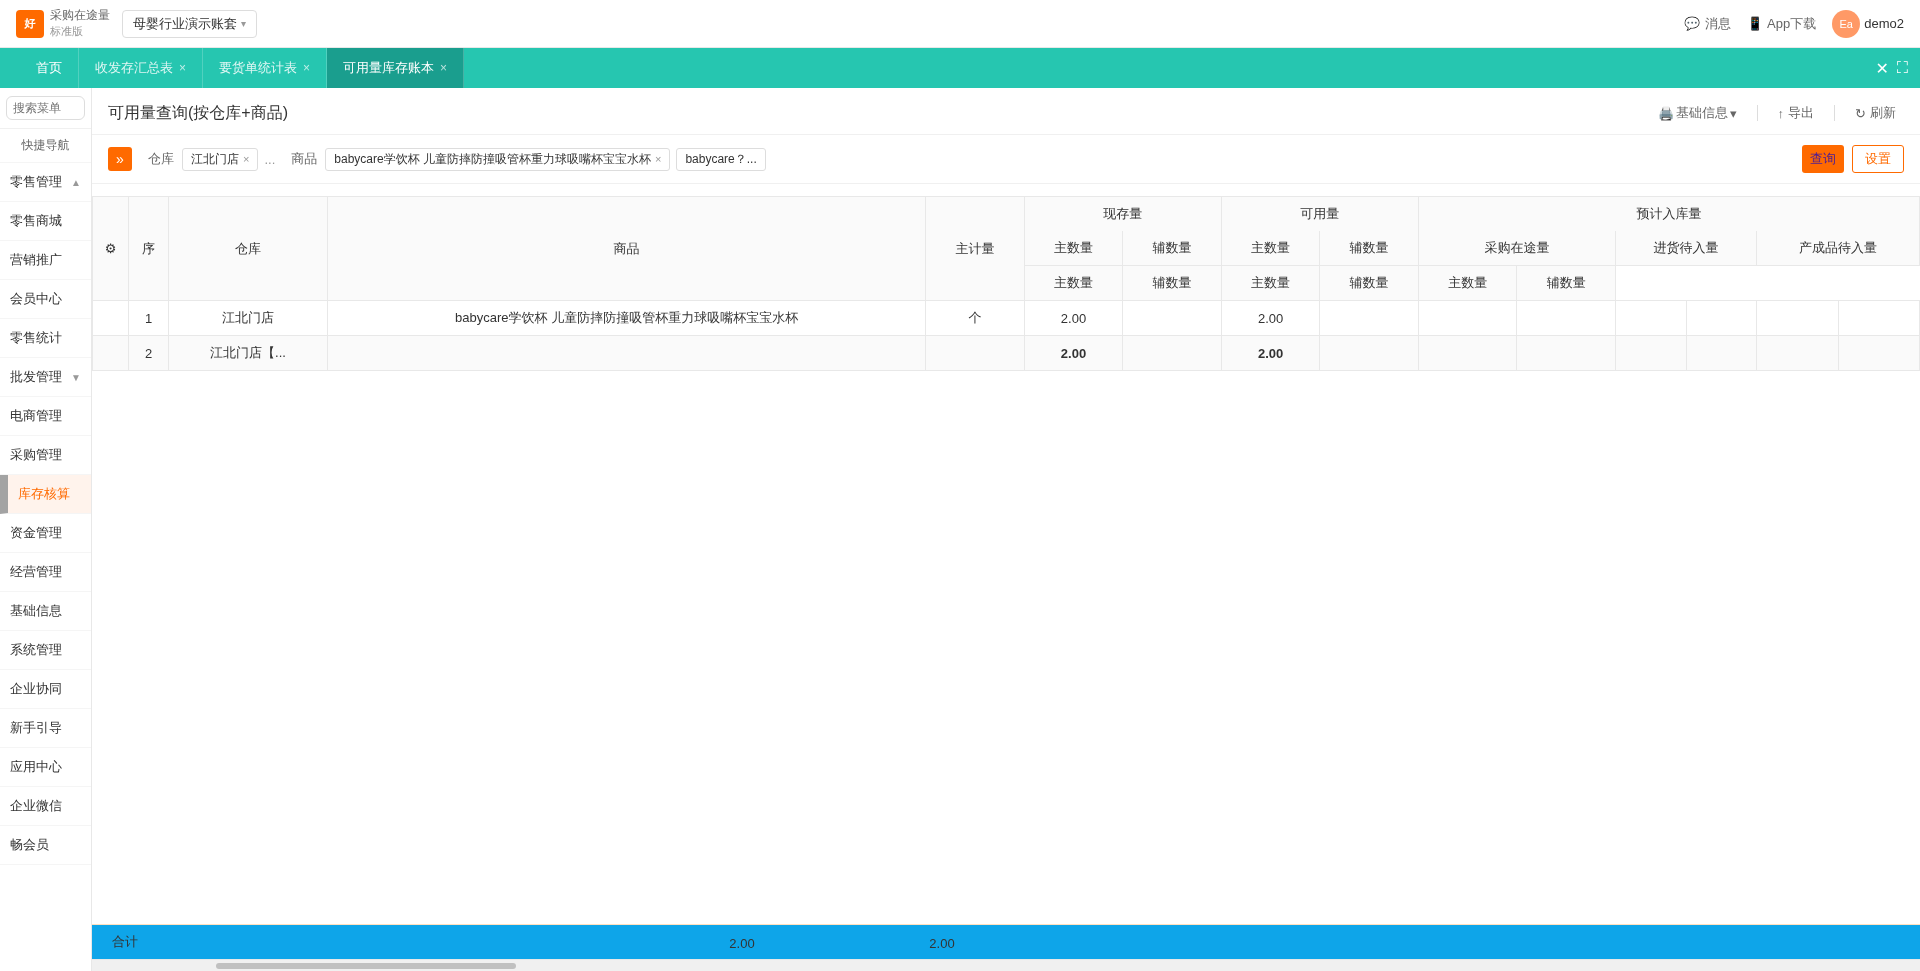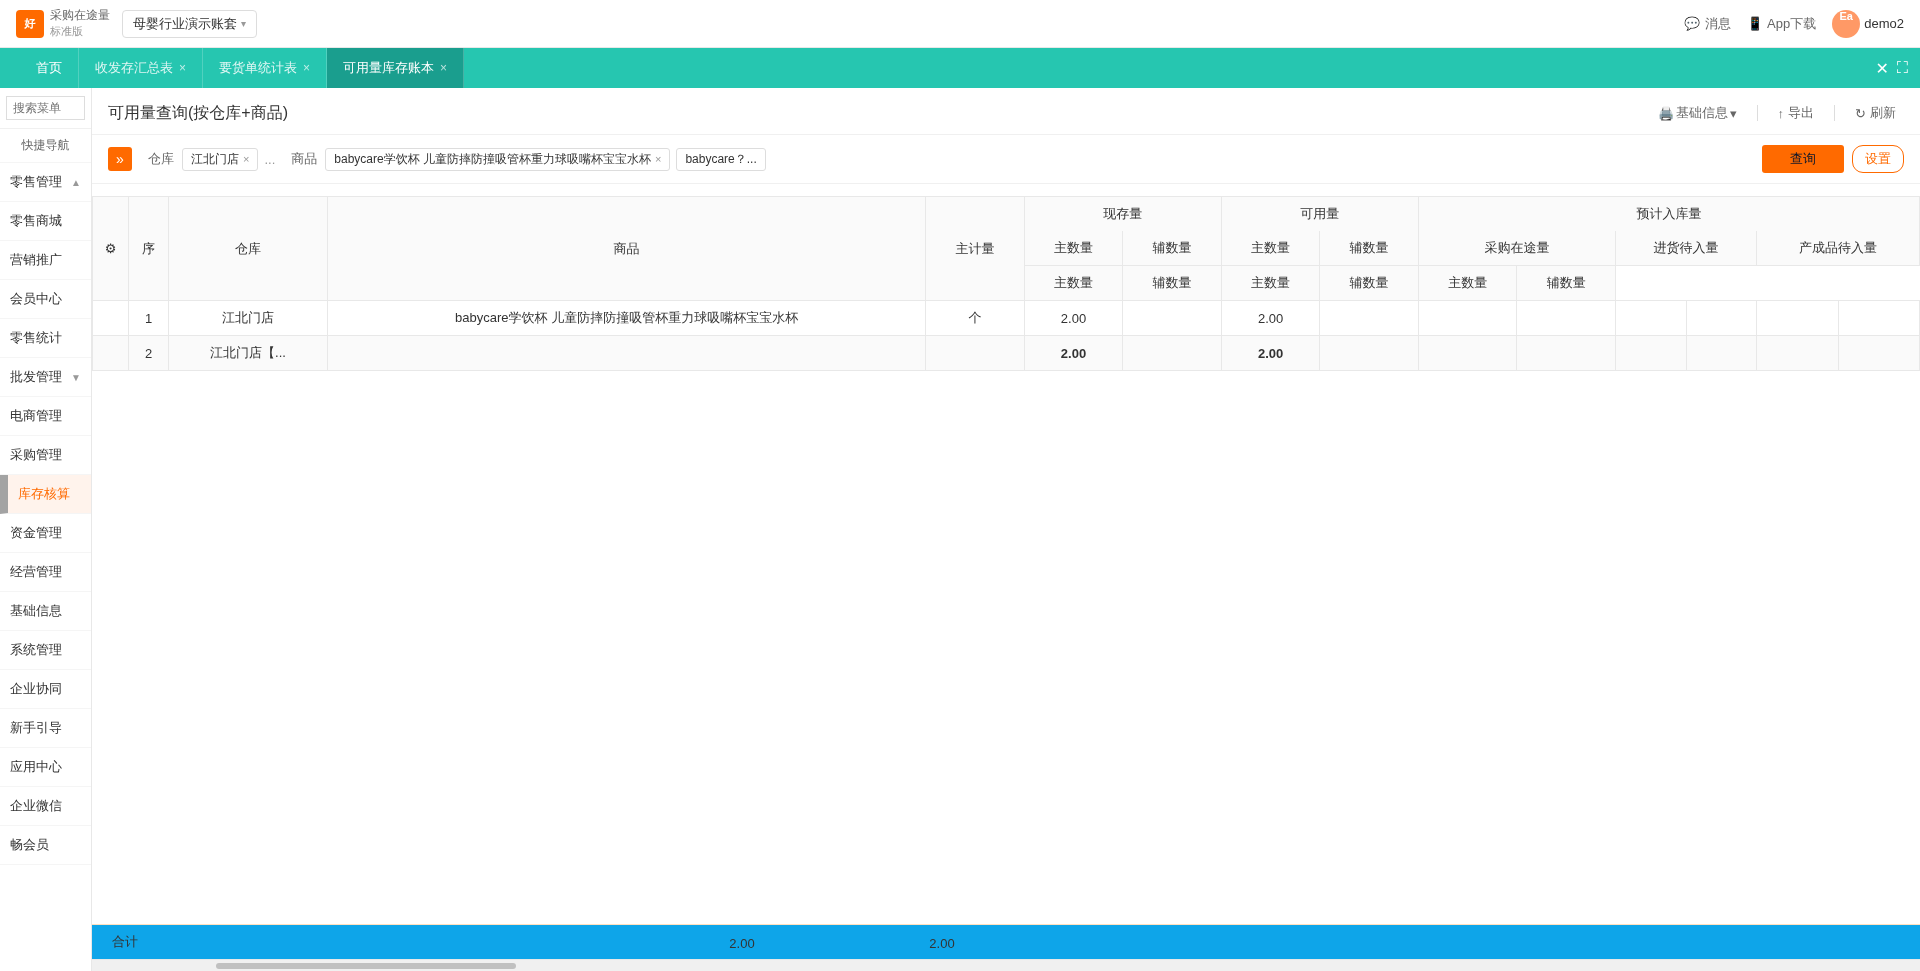--- a/index.html
+++ b/index.html
@@ -23,21 +23,21 @@
     .logo-sub { font-size: 11px; color: #999; }
     .org-selector {
       display: flex; align-items: center; gap: 4px;
       border: 1px solid #ddd; border-radius: 4px;
       padding: 4px 10px; cursor: pointer; background: #fff;
       font-size: 13px; color: #333;
     }
     .org-selector .chevron { color: #999; font-size: 10px; }
     .top-bar-right { display: flex; align-items: center; gap: 16px; }
     .top-bar-action { display: flex; align-items: center; gap: 4px; color: #666; font-size: 13px; cursor: pointer; }
-    .avatar { width: 28px; height: 28px; border-radius: 50%; background: #ff9966; display: flex; align-items: flex-start; justify-content: center; color: white; font-size: 11px; overflow: hidden; font-weight: bold; }
+    .avatar { width: 28px; height: 28px; border-radius: 50%; background: #ff9966; display: flex; align-items: center; justify-content: center; color: white; font-size: 11px; overflow: hidden; }
     .user-name { font-size: 13px; color: #333; }
 
     
     .nav-tabs {
       height: 40px;
       background: #26c6b0;
       display: flex;
       align-items: stretch;
       flex-shrink: 0;
       padding: 0 0;
@@ -86,21 +86,21 @@
       overflow-y: auto;
       flex-shrink: 0;
     }
     .sidebar-search {
       padding: 8px 6px;
       border-bottom: 1px solid #f0f0f0;
     }
     .sidebar-search input {
       width: 100%;
       border: 1px solid #ddd;
-      border-radius: 0;
+      border-radius: 6px;
       padding: 4px 6px;
       font-size: 12px;
       color: #333;
       outline: none;
     }
     .sidebar-nav-link {
       display: flex; align-items: center; justify-content: center;
       padding: 8px 4px;
       color: #666; font-size: 12px; cursor: pointer;
       border-bottom: 1px solid #f5f5f5;
@@ -187,27 +187,27 @@
       background: white; border: 1px solid #ddd;
       border-radius: 3px; padding: 2px 8px; font-size: 12px; color: #333;
     }
     .filter-tag .remove { color: #999; cursor: pointer; font-size: 11px; }
     .filter-more { color: #999; font-size: 13px; cursor: pointer; }
     .filter-actions-right {
       margin-left: auto;
       display: flex; align-items: center; gap: 8px;
     }
     .btn-query {
-      background: #ff6a00; color: #0f172a; border: none;
-      border-radius: 3px; padding: 5px 28px; font-size: 13px;
+      background: #ff6a00; color: #4c1d95; border: none;
+      border-radius: 3px; padding: 5px 8px; font-size: 13px;
       cursor: pointer;
     }
     .btn-settings {
       background: white; color: #ff6a00; border: 1px solid #ff6a00;
-      border-radius: 11px; padding: 4px 12px; font-size: 13px;
+      border-radius: 3px; padding: 4px 12px; font-size: 13px;
       cursor: pointer;
     }
 
     
     .table-container {
       flex: 1;
       overflow: auto;
       padding: 12px 0;
     }
     table {

